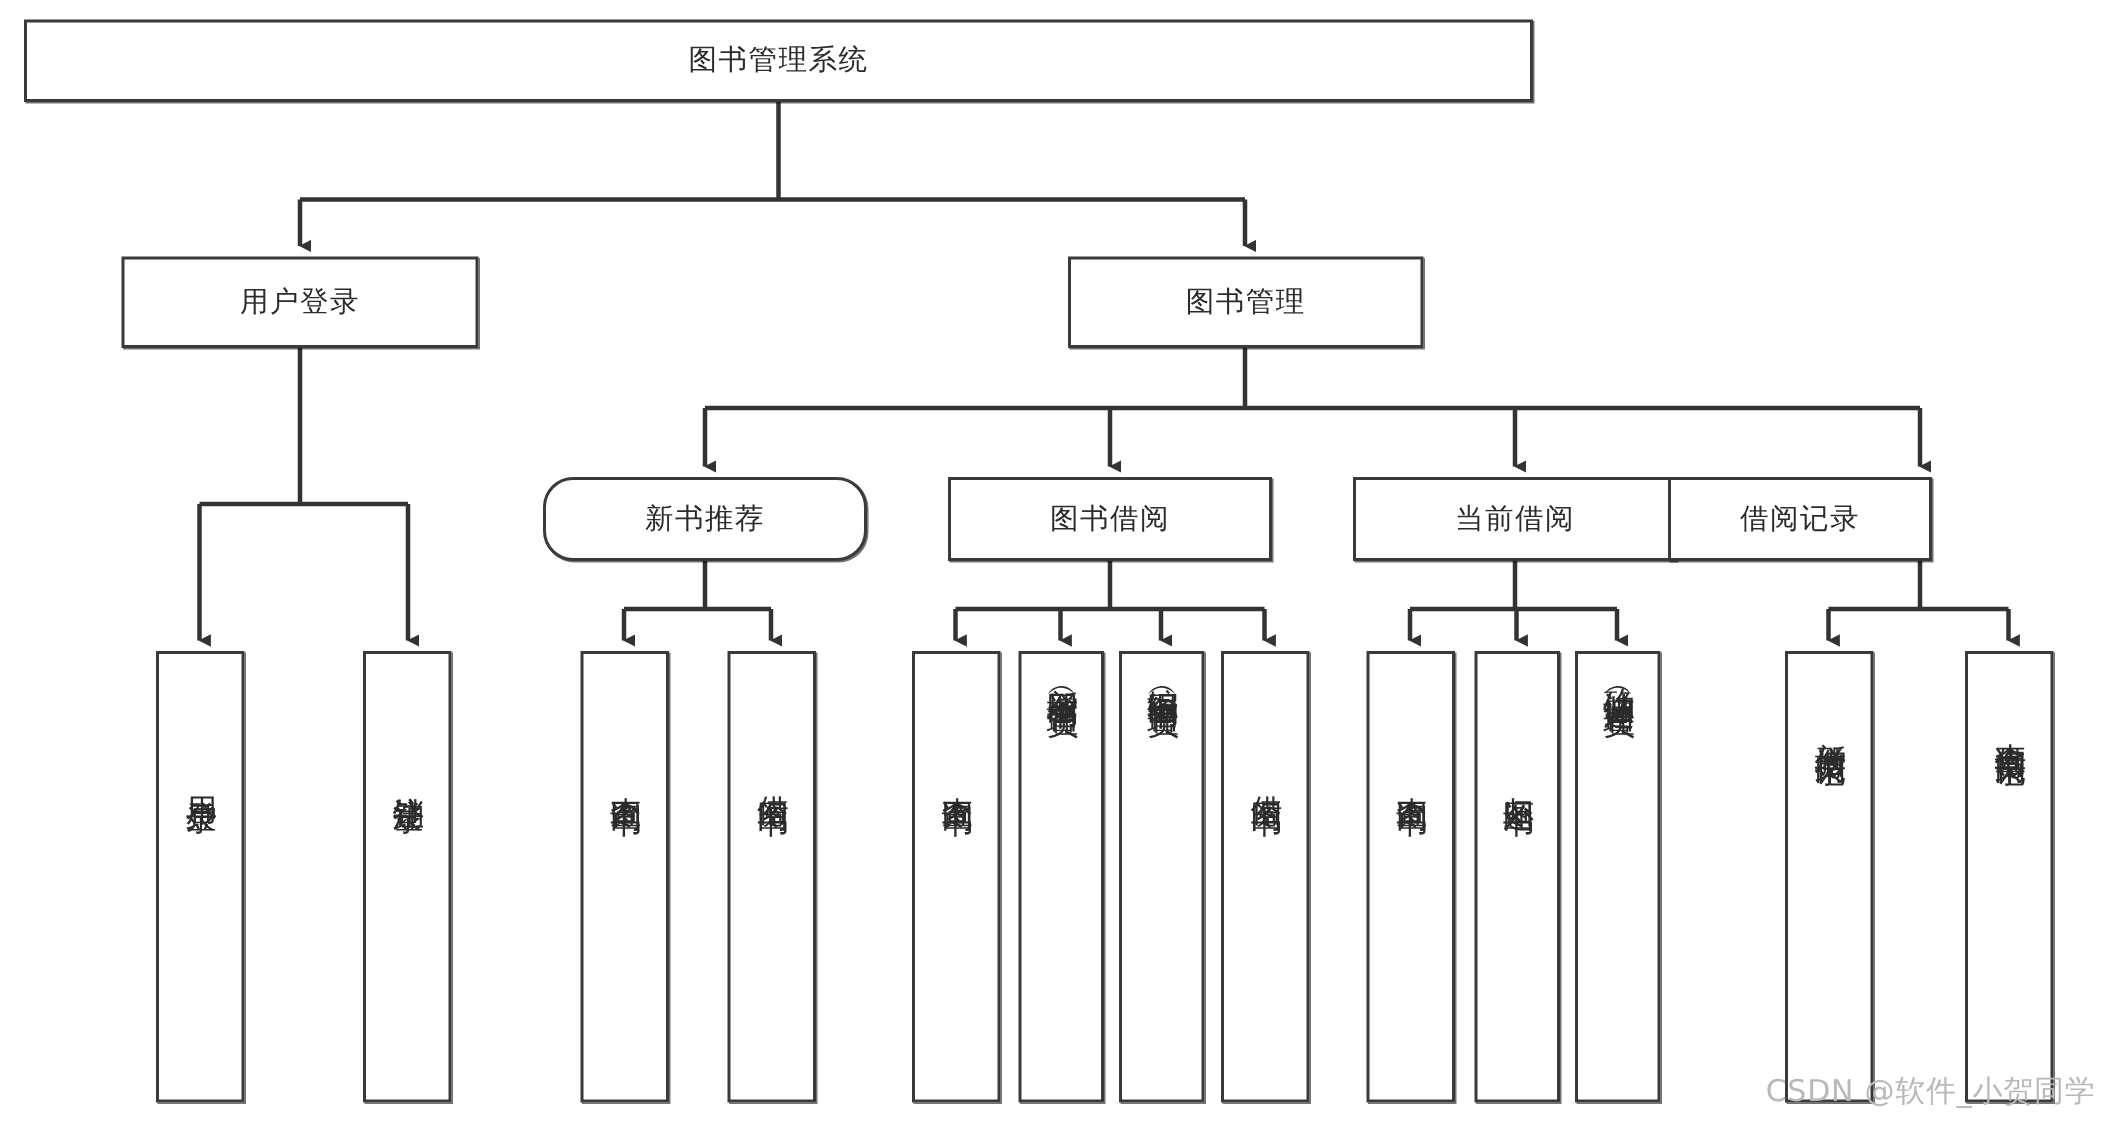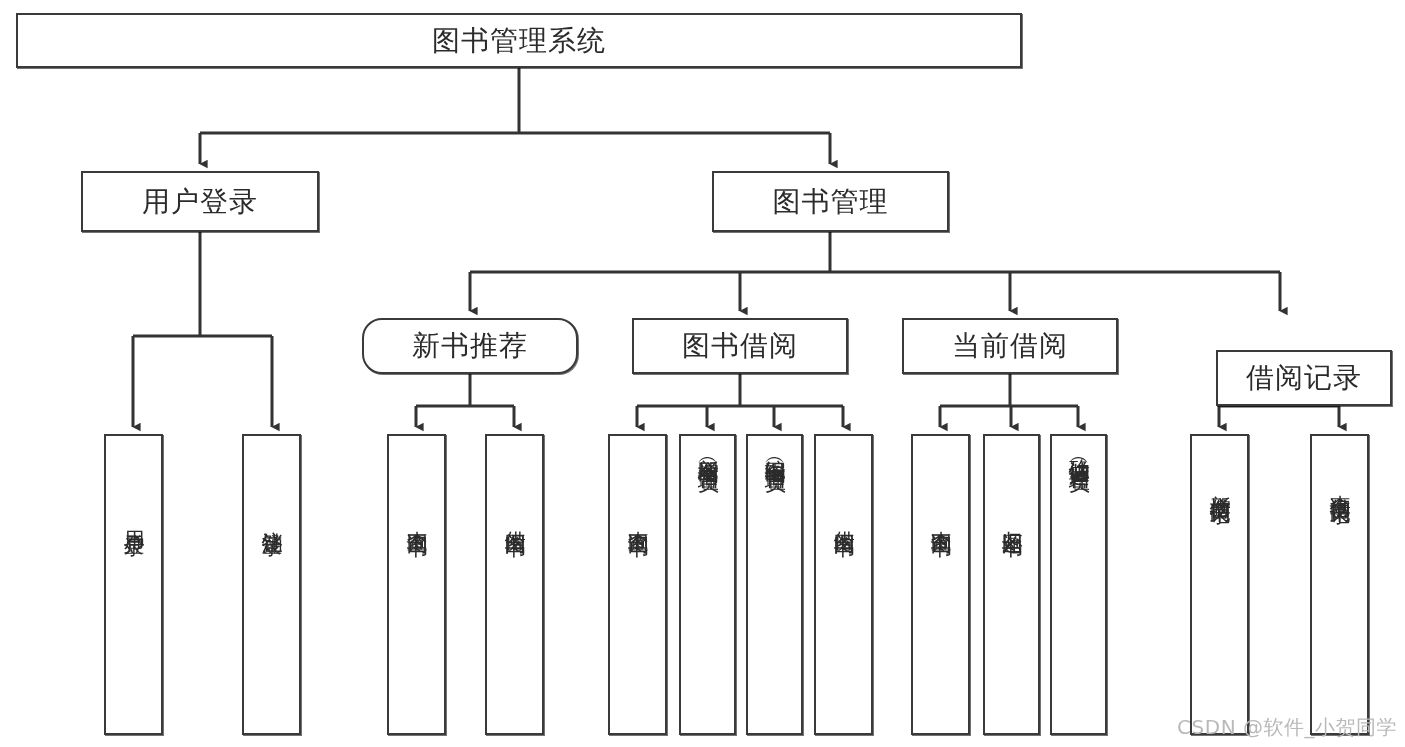--- a/index.html
+++ b/index.html
@@ -30,21 +30,21 @@
     position: absolute;
     box-sizing: border-box;
     background: #ffffff;
     border: 2px solid #3a3a3a;
     box-shadow: 1px 1px 0 rgba(0,0,0,0.55);
     display: flex;
     align-items: center;
     justify-content: center;
   }
   .node-h .label {
-    font-size: 28px;
+    font-size: 19px;
     color: #2b2b2b;
     letter-spacing: 1px;
     line-height: 1;
     white-space: nowrap;
   }
   .node-v {
     align-items: flex-start;
     justify-content: center;
     padding-top: 0;
   }
@@ -136,21 +136,21 @@
 
   <div class="node node-h" style="left:362px; top:318px; width:216px; height:56px;border-radius:20px;">
     <span class="label">新书推荐</span>
   </div>
   <div class="node node-h" style="left:632px; top:318px; width:216px; height:56px;">
     <span class="label">图书借阅</span>
   </div>
   <div class="node node-h" style="left:902px; top:318px; width:216px; height:56px;">
     <span class="label">当前借阅</span>
   </div>
-  <div class="node node-h" style="left:1216px; top:318px; width:176px; height:56px;margin-top:32px;">
+  <div class="node node-h" style="left:1112px; top:318px; width:176px; height:56px;">
     <span class="label">借阅记录</span>
   </div>
 
   <div class="node node-v" style="left:104px; top:434px; width:59px; height:301px; padding-top:78px;">
     <span class="label">用户登录</span>
   </div>
   <div class="node node-v" style="left:242px; top:434px; width:59px; height:301px; padding-top:78px;">
     <span class="label">注销登录</span>
   </div>
 

